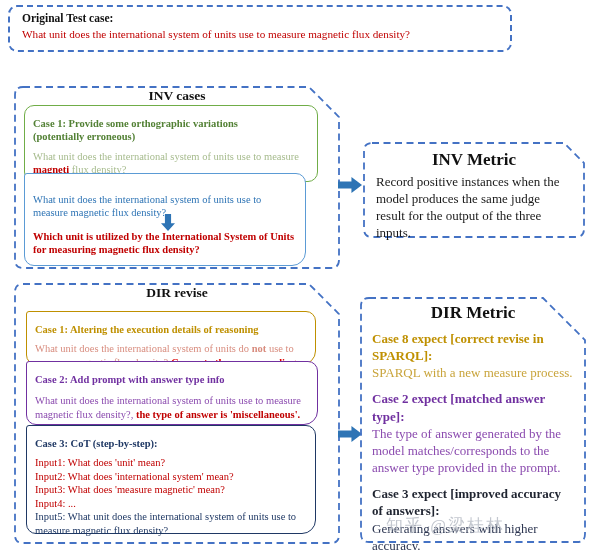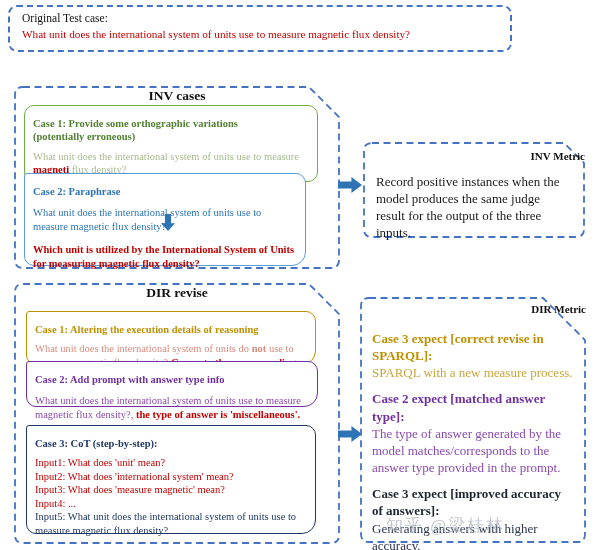--- a/index.html
+++ b/index.html
@@ -14,30 +14,30 @@
   }
   .abs { position: absolute; }
   svg.outline { position:absolute; left:0; top:0; pointer-events:none; }
 
   
   .original-box {
     left: 8px; top: 5px; width: 504px; height: 47px;
     border: 2px dashed #4472C4; border-radius: 9px;
     padding: 4px 12px;
   }
-  .original-title { font-weight: normal; font-size: 11.5px; color:#111; line-height:1.35; }
+  .original-title { font-weight: bold; font-size: 11.5px; color:#111; line-height:1.35; }
   .original-q { font-size: 11.2px; color:#C00000; line-height:1.35; }
 
   .section-title {
     position:absolute; left:0; top:2px; width:100%;
     text-align:center; font-weight:bold; font-size:13.5px; color:#111;
   }
   .metric-title {
     position:absolute; left:0; width:100%;
-    text-align:right; font-weight:bold; font-size:11px; color:#111;
+    text-align:center; font-weight:bold; font-size:17px; color:#111;
   }
 
   .case-box {
     position:absolute;
     background:#fff;
     padding: 11px 8px;
     font-size: 10.5px; line-height: 1.28;
   }
   .r-all   { border-radius: 10px; }
   .r-snip  { border-radius: 3px 10px 14px 10px; }
@@ -106,21 +106,20 @@
         <span>Case 1: Provide some orthographic variations</span><br>
         <span>(potentially erroneous)</span>
       </div>
       <div class="gap6"></div>
       <div>
         <span class="t-ltgreen">What unit does the international system of units use to measure </span><span class="t-red">magneti</span><span class="t-ltgreen"> flux density?</span>
       </div>
     </div>
 
     <div class="case-box r-snip c-blue-b" style="left:10px; top:87px; width:282px; height:93px;">
-      <div class="case-title t-blue">Case 2: Paraphrase</div>
       <div class="gap8"></div>
       <div class="t-blue">What unit does the international system of units use to measure magnetic flux density?</div>
       <div class="gap10"></div>
       <div class="t-red">Which unit is utilized by the International System of Units for measuring magnetic flux density?</div>
       <div class="arrow-down" style="left:136px; top:40px;"></div>
     </div>
   </div>
 
   <div class="arrow-right" style="left:338px; top:177px;"></div>
 
@@ -139,21 +138,21 @@
     <div class="section-title">DIR revise</div>
 
     <div class="case-box r-snip c-gold-b" style="left:12px; top:28px; width:290px; height:54px;">
       <div class="case-title t-gold">Case 1: Altering the execution details of reasoning</div>
       <div class="gap6"></div>
       <div>
         <span class="t-salmon">What unit does the international system of units do </span><span class="t-salmon label-bold">not</span><span class="t-salmon"> use to measure magnetic flux density? </span><span class="t-bright">Generate the corresponding SPARQL query.</span>
       </div>
     </div>
 
-    <div class="case-box r-snip c-purple-b" style="left:12px; top:78px; width:292px; height:46px;">
+    <div class="case-box r-snip c-purple-b" style="left:12px; top:78px; width:292px; height:64px;">
       <div class="case-title t-purple">Case 2: Add prompt with answer type info</div>
       <div class="gap8"></div>
       <div>
         <span class="t-ltpurple">What unit does the international system of units use to measure magnetic flux density?, </span><span class="t-red">the type of answer is 'miscellaneous'.</span>
       </div>
     </div>
 
     <div class="case-box r-snip c-navy-b" style="left:12px; top:142px; width:290px; height:109px;">
       <div class="case-title t-navy">Case 3: CoT (step-by-step):</div>
       <div class="gap6"></div>
@@ -169,21 +168,21 @@
 
   <div class="arrow-right" style="left:338px; top:426px;"></div>
 
   <div class="abs" style="left:360px; top:297px; width:226px; height:246px;">
     <svg class="outline" width="226" height="246">
       <path d="M 9 1 L 183 1 L 225 43 L 225 237 Q 225 245 217 245 L 9 245 Q 1 245 1 237 L 1 9 Q 1 1 9 1 Z" fill="none" stroke="#4472C4" stroke-width="1.8" stroke-dasharray="7 4.5"></path>
     </svg>
     <div class="metric-title" style="top:6px;">DIR Metric</div>
     <div class="abs metric-body" style="left:12px; top:25px; width:202px;">
       <div class="metric-para">
-        <div class="label-bold t-gold">Case 3 expect [correct revise in SPARQL]:</div>
+        <div class="label-bold t-gold">Case 8 expect [correct revise in SPARQL]:</div>
         <div class="t-ltgold">SPARQL with a new measure process.</div>
       </div>
       <div class="metric-para">
         <div class="label-bold t-purple">Case 2 expect [matched answer type]:</div>
         <div class="t-ltpurple">The type of answer generated by the model matches/corresponds to the answer type provided in the prompt.</div>
       </div>
       <div>
         <div class="label-bold" style="color:#1f2430;">Case 3 expect [improved accuracy of answers]:</div>
         <div style="color:#2c3550;">Generating answers with higher accuracy.</div>
       </div>

